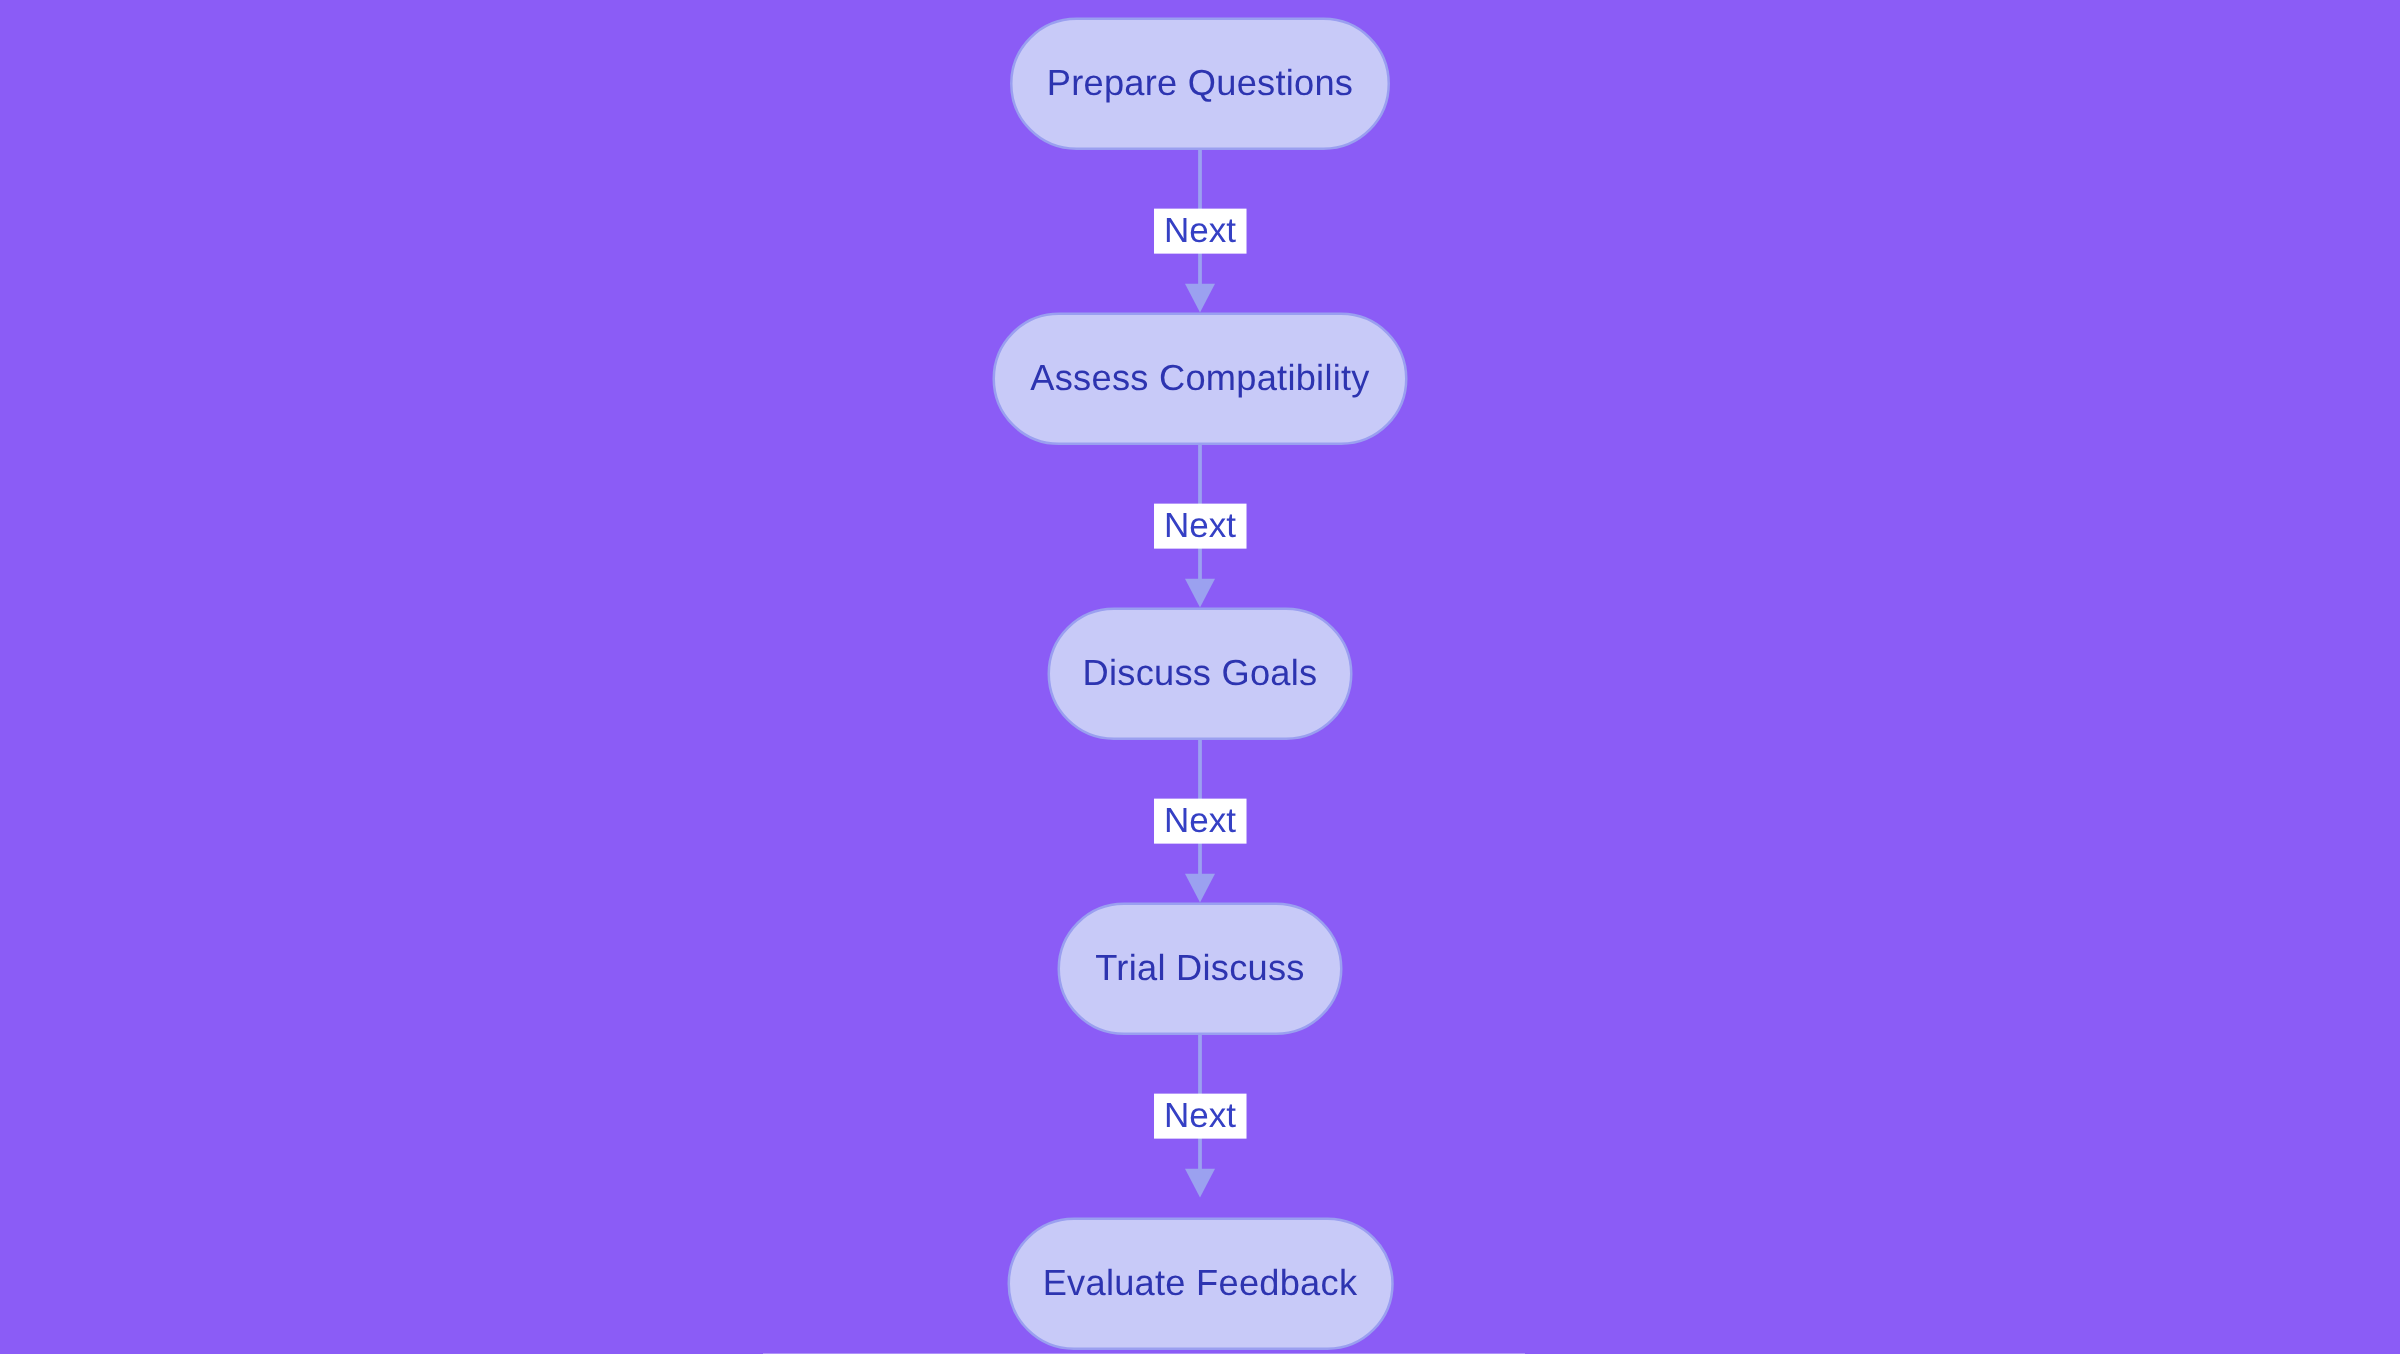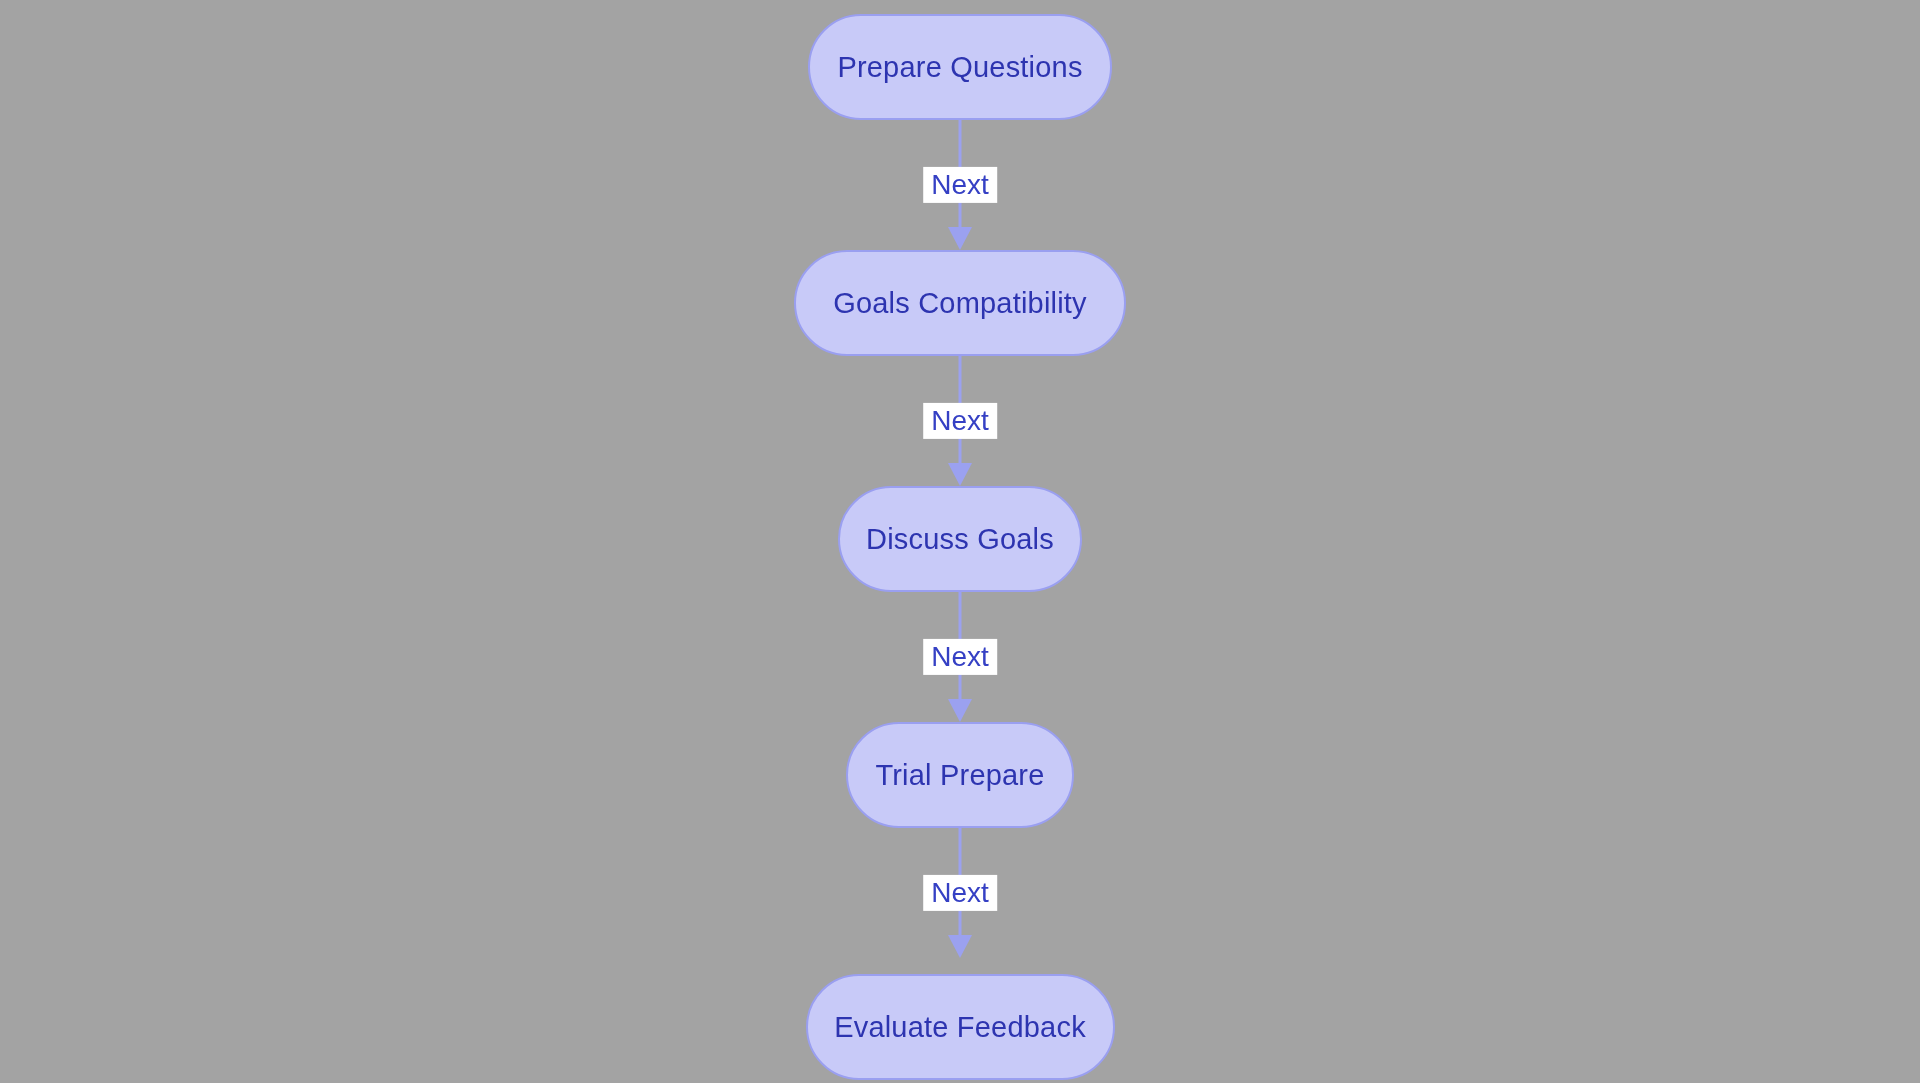--- a/index.html
+++ b/index.html
@@ -6,21 +6,21 @@
   html, body { background: #ffffff; }
   body {
     font-family: "Liberation Sans", "DejaVu Sans", sans-serif;
     width: 1920px;
     height: 1083px;
     overflow: hidden;
   }
   .canvas {
     width: 1920px;
     height: 1083px;
-    background: #a3a3a3;
+    background: #8b5cf6;
     display: flex;
     flex-direction: column;
     align-items: center;
     padding-top: 14px;
   }
   .node {
     height: 106px;
     border-radius: 53px;
     background: #c8caf8;
     border: 2px solid #9a9ff0;
@@ -87,41 +87,41 @@
     <span>Prepare Questions</span>
   </div>
 
   <div class="connector">
     <div class="edge-line"></div>
     <div class="edge-arrowhead"></div>
     <div class="edge-label">Next</div>
   </div>
 
   <div class="node w2">
-    <span>Goals Compatibility</span>
+    <span>Assess Compatibility</span>
   </div>
 
   <div class="connector">
     <div class="edge-line"></div>
     <div class="edge-arrowhead"></div>
     <div class="edge-label">Next</div>
   </div>
 
   <div class="node w3">
     <span>Discuss Goals</span>
   </div>
 
   <div class="connector">
     <div class="edge-line"></div>
     <div class="edge-arrowhead"></div>
     <div class="edge-label">Next</div>
   </div>
 
   <div class="node w4">
-    <span>Trial Prepare</span>
+    <span>Trial Discuss</span>
   </div>
 
   <div class="connector">
     <div class="edge-line"></div>
     <div class="edge-arrowhead"></div>
     <div class="edge-label">Next</div>
   </div>
 
   <div class="node w5">
     <span>Evaluate Feedback</span>

